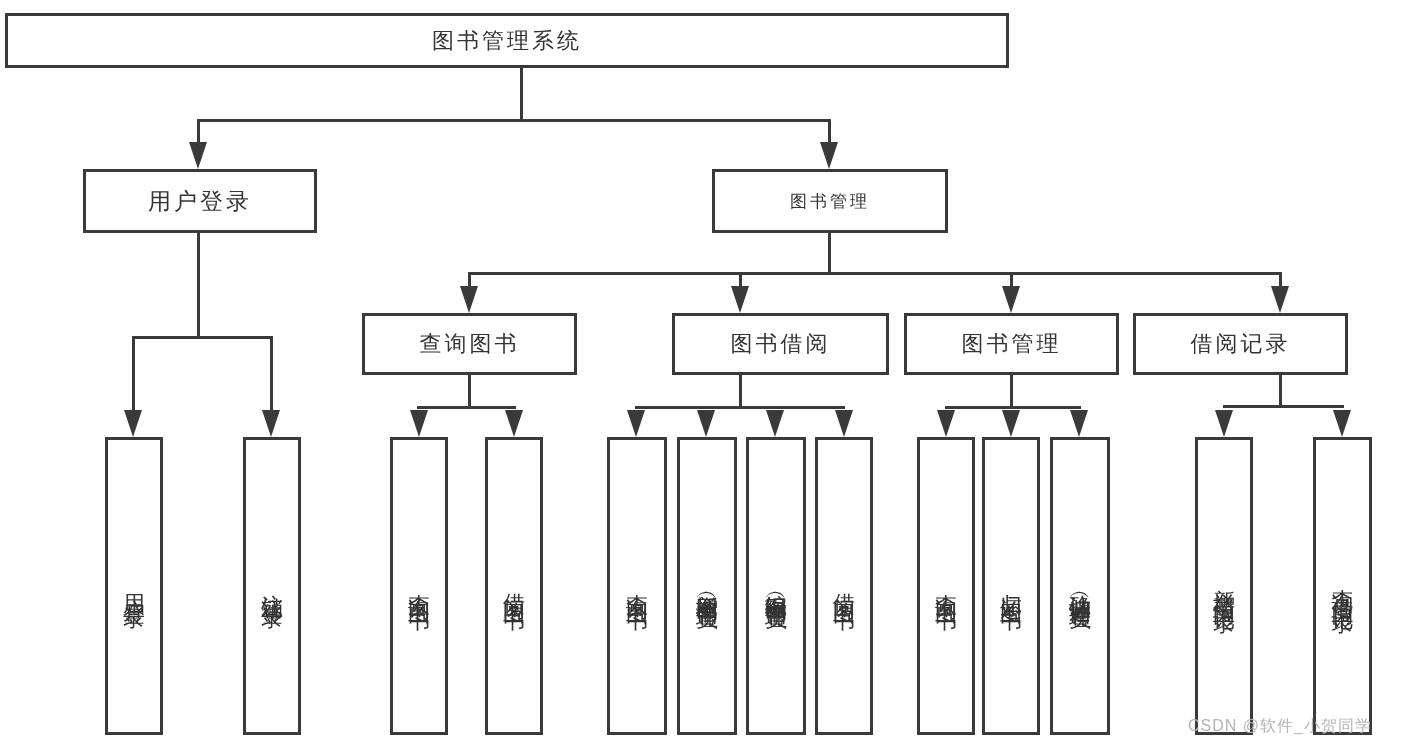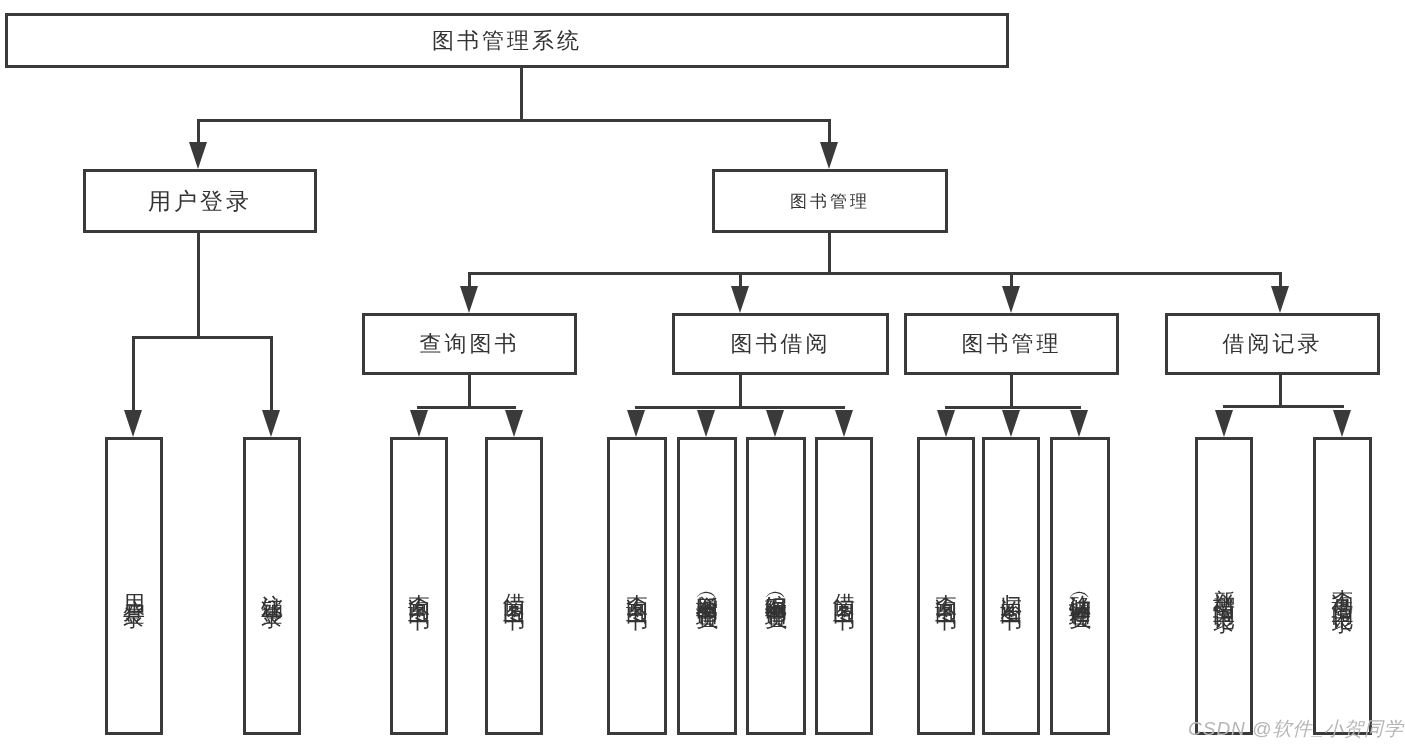--- a/index.html
+++ b/index.html
@@ -36,24 +36,23 @@
   .arrow{
     position:absolute;
     width:0;height:0;
     border-left:9px solid transparent;
     border-right:9px solid transparent;
     border-top:27px solid #3a3a3a;
   }
   .watermark{
     position:absolute;
     color:#b5b5b5;
-    font-size:19px;
+    font-size:16px;
     letter-spacing:1px;
     white-space:nowrap;
-    font-style:italic;
   }
 </style>
 </head>
 <body>
 
 <div id="canvas">
 
   <div class="box" style="left:5px;top:13px;width:1004px;height:55px;">图书管理系统</div>
 
   <div class="vline" style="left:520px;top:68px;height:52px;"></div>
@@ -80,21 +79,21 @@
   <div class="vline" style="left:739px;top:272px;height:20px;"></div>
   <div class="arrow" style="left:731px;top:286px;"></div>
   <div class="vline" style="left:1010px;top:272px;height:20px;"></div>
   <div class="arrow" style="left:1002px;top:286px;"></div>
   <div class="vline" style="left:1279px;top:272px;height:20px;"></div>
   <div class="arrow" style="left:1271px;top:286px;"></div>
 
   <div class="box" style="left:362px;top:313px;width:215px;height:62px;">查询图书</div>
   <div class="box" style="left:633px;top:313px;width:217px;height:62px;margin-left:39px;">图书借阅</div>
   <div class="box" style="left:904px;top:313px;width:215px;height:62px;">图书管理</div>
-  <div class="box" style="left:1165px;top:313px;width:215px;height:62px;">借阅记录</div>
+  <div class="box" style="left:1133px;top:313px;width:215px;height:62px;">借阅记录</div>
 
   <div class="vline" style="left:468px;top:375px;height:34px;"></div>
   <div class="hline" style="left:417px;top:406px;width:99px;"></div>
   <div class="arrow" style="left:410px;top:410px;"></div>
   <div class="arrow" style="left:505px;top:410px;"></div>
 
   <div class="vline" style="left:739px;top:375px;height:34px;"></div>
   <div class="hline" style="left:635px;top:406px;width:210px;"></div>
   <div class="arrow" style="left:627px;top:410px;"></div>
   <div class="arrow" style="left:697px;top:410px;"></div>

